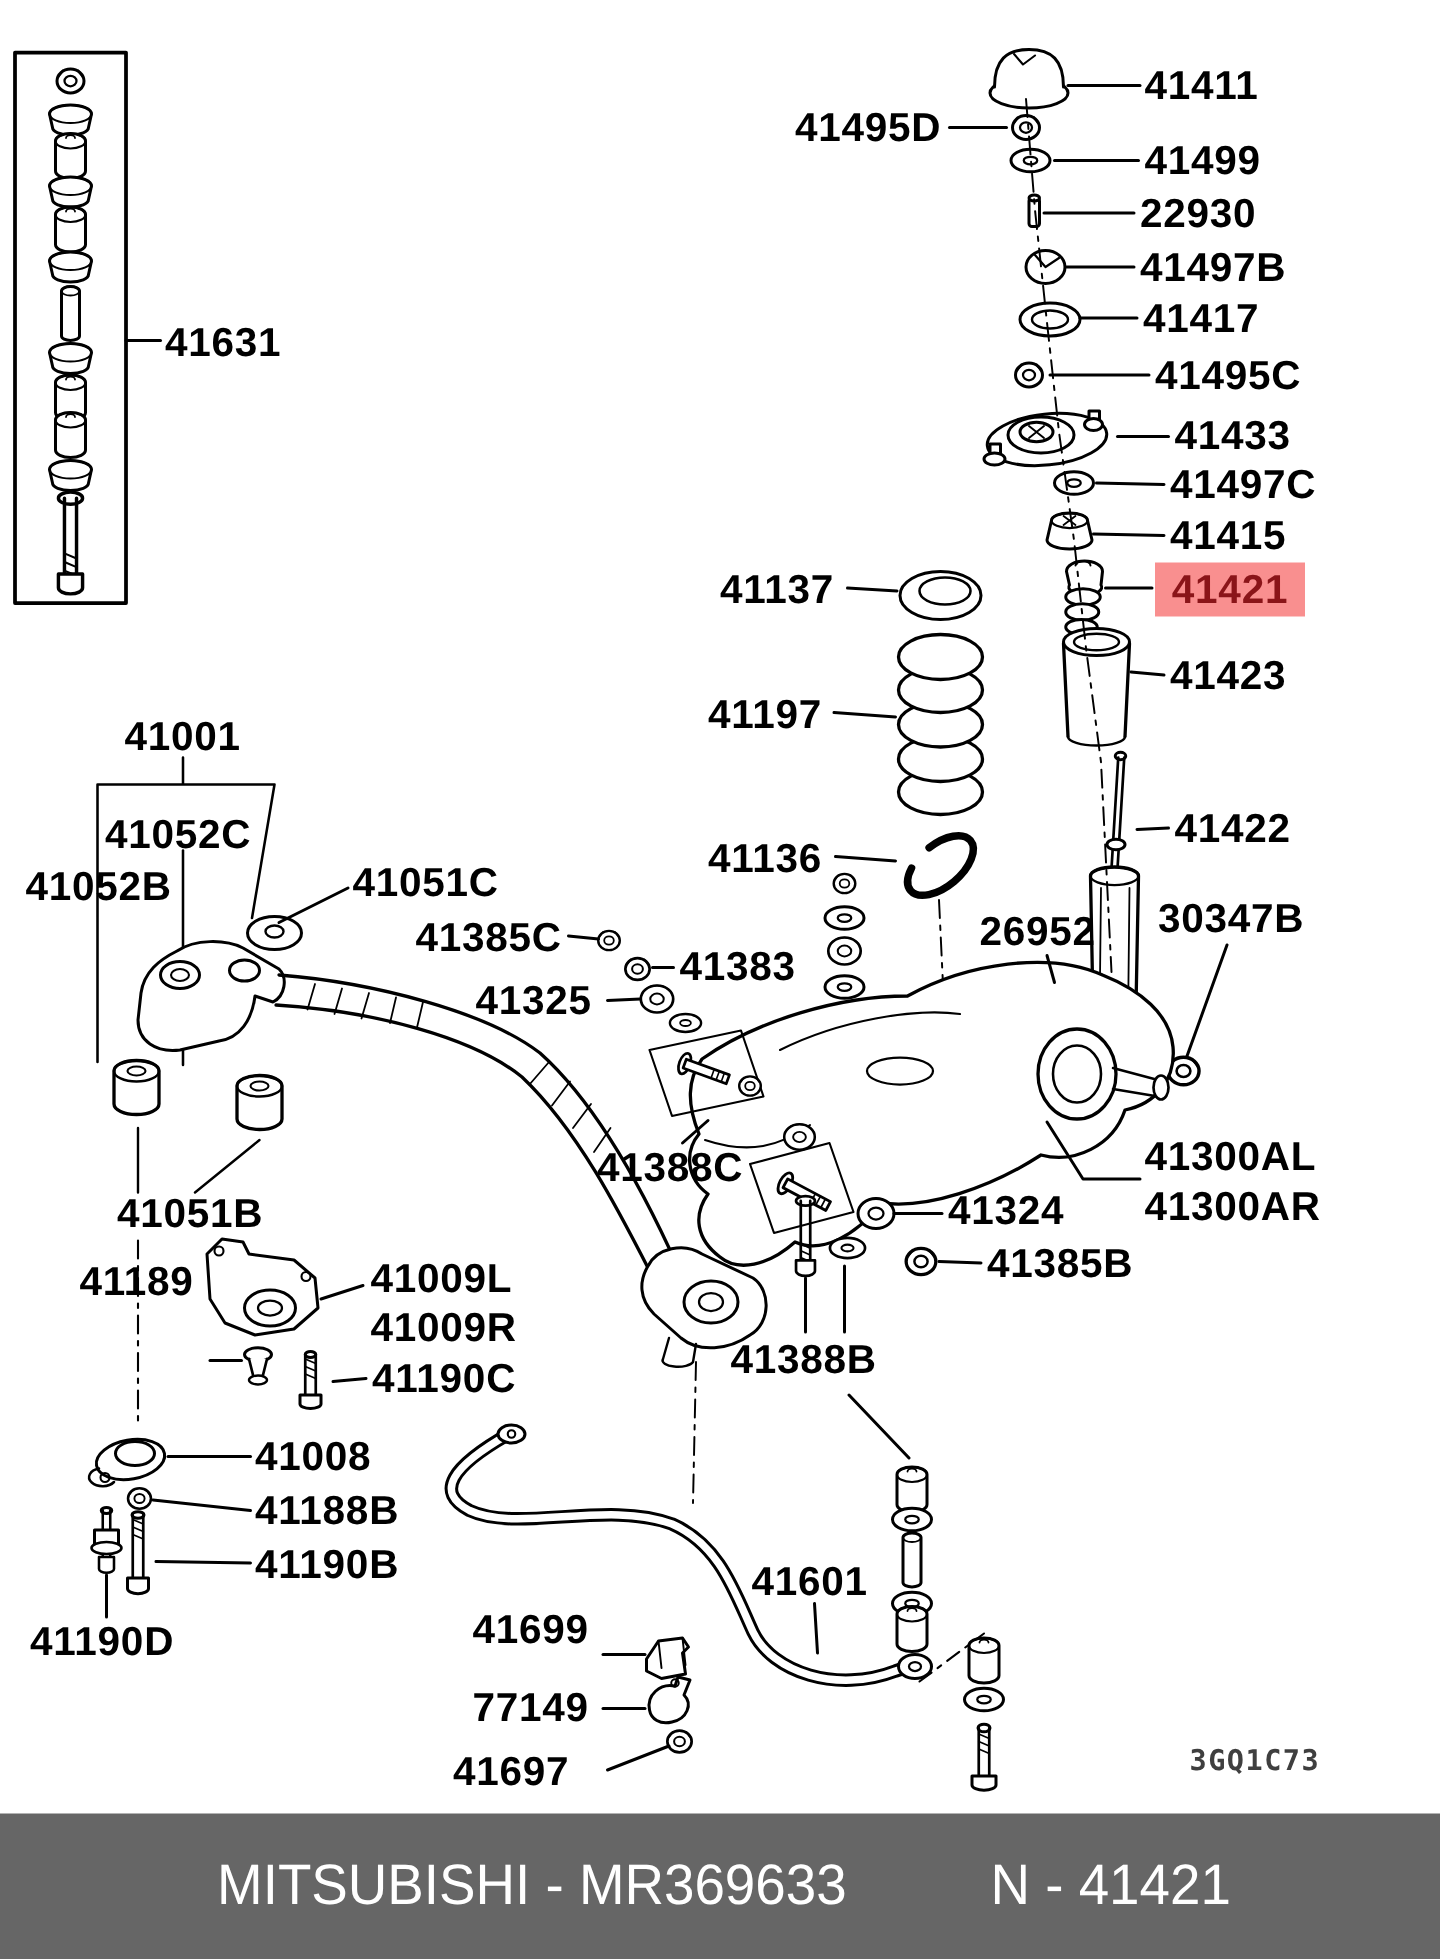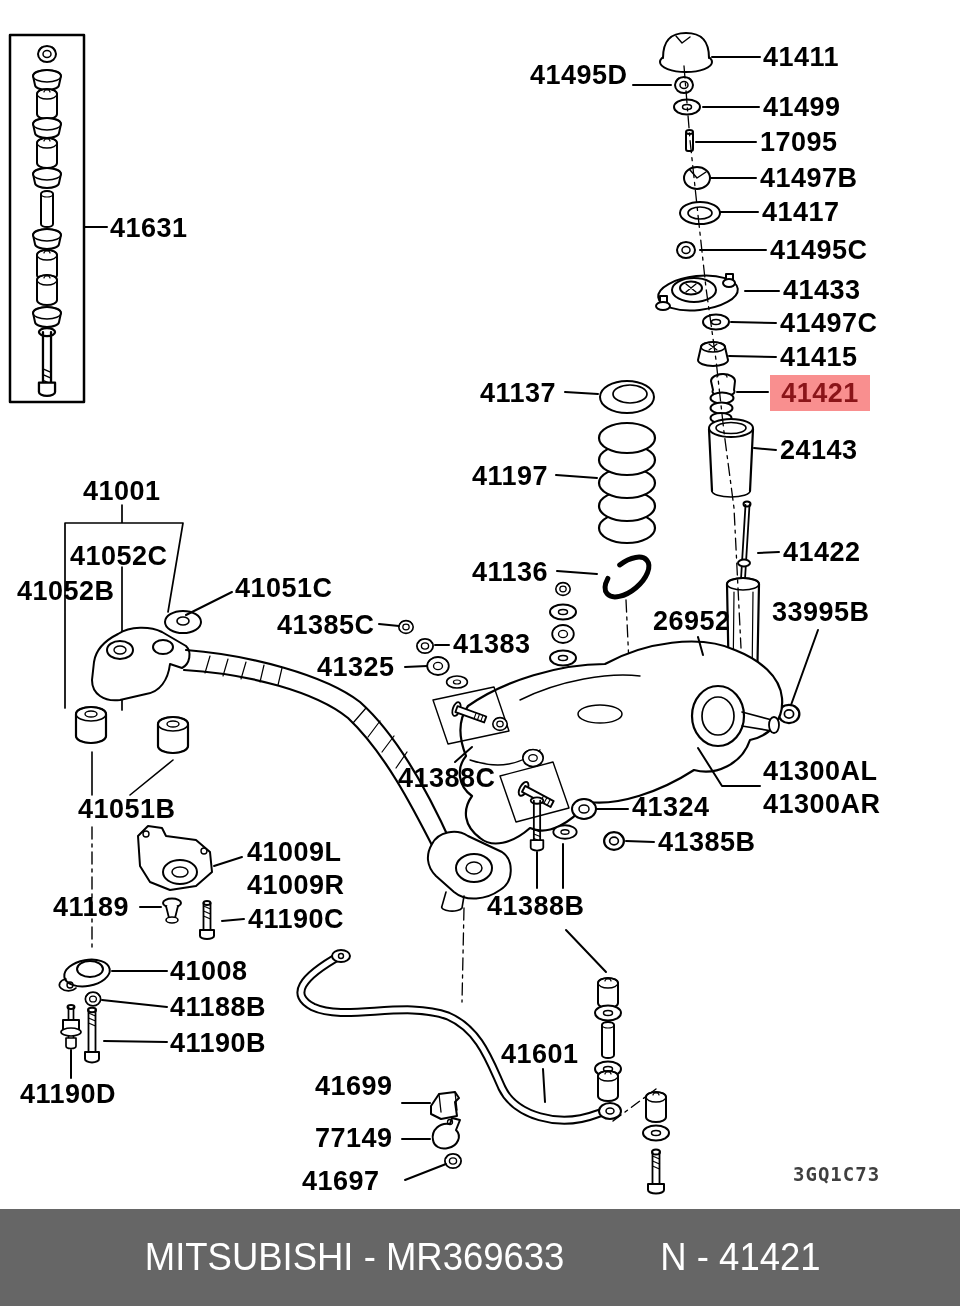--- a/index.html
+++ b/index.html
@@ -343,48 +343,48 @@
       <path d="M543,1069 L545,1102"></path>
       <path d="M402,1103 L430,1103"></path>
       <path d="M402,1139 L430,1139"></path>
       <path d="M405,1180 L446,1164"></path>
     </g>
   </g>
 </svg>
 
 <div class="lbl" style="left:110px;top:213px">41631</div>
 <div class="lbl" style="left:763px;top:42px">41411</div>
-<div class="lbl" style="left:530px;top:60px">41495D</div>
+<div class="lbl" style="left:530px;top:70px">41495D</div>
 <div class="lbl" style="left:763px;top:92px">41499</div>
-<div class="lbl" style="left:760px;top:127px">17095</div>
+<div class="lbl" style="left:760px;top:127px">22930</div>
 <div class="lbl" style="left:760px;top:163px">41497B</div>
 <div class="lbl" style="left:762px;top:197px">41417</div>
 <div class="lbl" style="left:770px;top:235px">41495C</div>
 <div class="lbl" style="left:783px;top:275px">41433</div>
 <div class="lbl" style="left:780px;top:308px">41497C</div>
 <div class="lbl" style="left:780px;top:342px">41415</div>
 <div class="lbl hl" style="left:770px;top:375px;width:100px;height:36px">41421</div>
-<div class="lbl" style="left:780px;top:435px">24143</div>
+<div class="lbl" style="left:780px;top:435px">41423</div>
 <div class="lbl" style="left:783px;top:537px">41422</div>
-<div class="lbl" style="left:772px;top:597px">33995B</div>
+<div class="lbl" style="left:772px;top:597px">30347B</div>
 <div class="lbl" style="left:653px;top:606px">26952</div>
 <div class="lbl" style="left:480px;top:378px">41137</div>
 <div class="lbl" style="left:472px;top:461px">41197</div>
 <div class="lbl" style="left:472px;top:557px">41136</div>
 <div class="lbl" style="left:83px;top:476px">41001</div>
 <div class="lbl" style="left:70px;top:541px">41052C</div>
 <div class="lbl" style="left:17px;top:576px">41052B</div>
 <div class="lbl" style="left:235px;top:573px">41051C</div>
 <div class="lbl" style="left:277px;top:610px">41385C</div>
 <div class="lbl" style="left:453px;top:629px">41383</div>
 <div class="lbl" style="left:317px;top:652px">41325</div>
 <div class="lbl" style="left:78px;top:794px">41051B</div>
 <div class="lbl" style="left:247px;top:837px">41009L</div>
 <div class="lbl" style="left:247px;top:870px">41009R</div>
-<div class="lbl" style="left:53px;top:892px">41189</div>
+<div class="lbl" style="left:53px;top:839px">41189</div>
 <div class="lbl" style="left:248px;top:904px">41190C</div>
 <div class="lbl" style="left:170px;top:956px">41008</div>
 <div class="lbl" style="left:170px;top:992px">41188B</div>
 <div class="lbl" style="left:170px;top:1028px">41190B</div>
 <div class="lbl" style="left:20px;top:1079px">41190D</div>
 <div class="lbl" style="left:398px;top:763px">41388C</div>
 <div class="lbl" style="left:632px;top:792px">41324</div>
 <div class="lbl" style="left:658px;top:827px">41385B</div>
 <div class="lbl" style="left:763px;top:756px">41300AL</div>
 <div class="lbl" style="left:763px;top:789px">41300AR</div>

